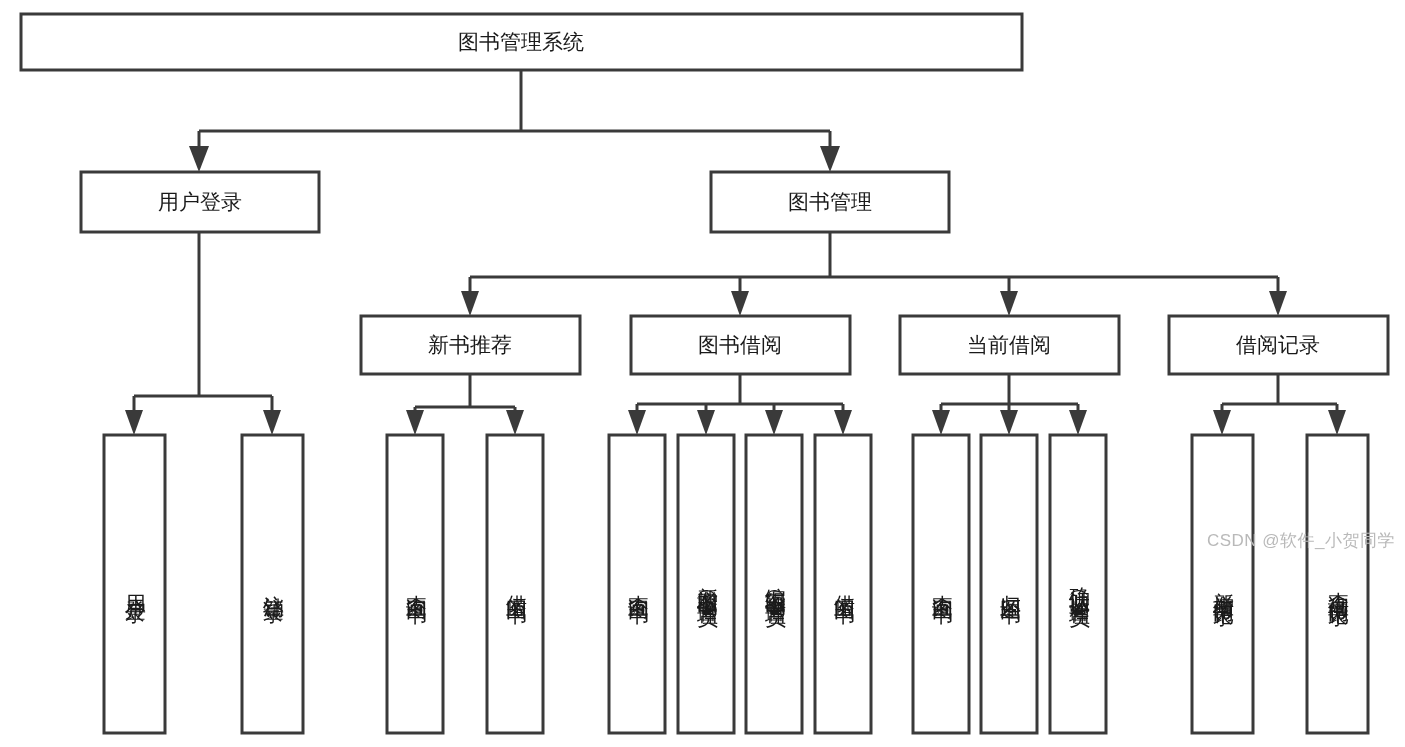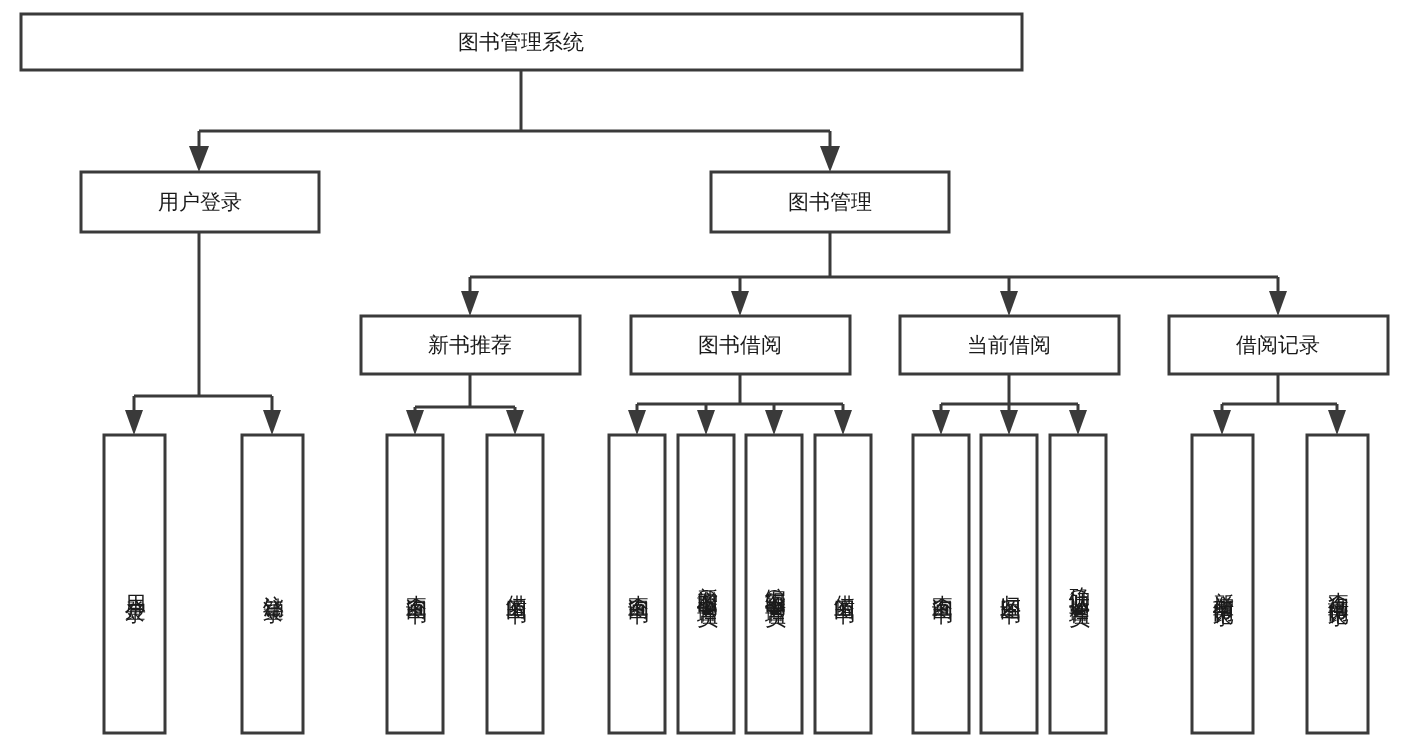--- a/index.html
+++ b/index.html
@@ -235,14 +235,15 @@
       <text class="node-label-v" x="1222" y="584">新增借阅记录</text>
     </g>
 
     <g>
       <rect class="node-box" x="1307" y="435" width="61" height="298"></rect>
       <text class="node-label-v" x="1337" y="584">查询借阅记录</text>
     </g>
 
   </svg>
 
+  <div class="watermark">CSDN @软件_小贺同学</div>
 
 </div>
 
 </body></html>

